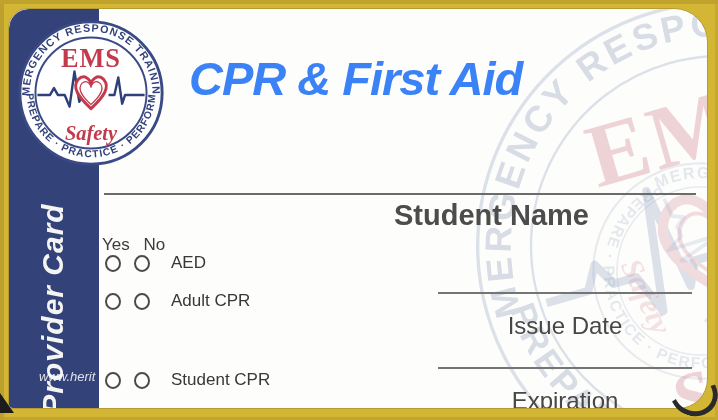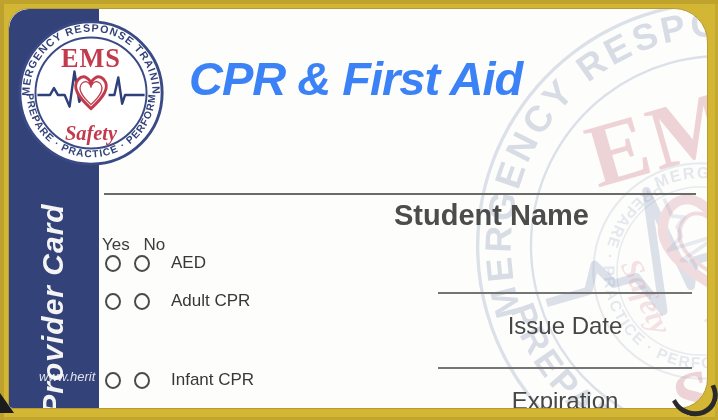--- a/index.html
+++ b/index.html
@@ -165,21 +165,21 @@
       <span class="check-label">AED</span>
     </div>
     <div class="check-row" style="top:277px">
       <span class="radio yes-radio"></span>
       <span class="radio"></span>
       <span class="check-label">Adult CPR</span>
     </div>
     <div class="check-row" style="top:356px">
       <span class="radio yes-radio"></span>
       <span class="radio"></span>
-      <span class="check-label">Infant CPR</span>
+      <span class="check-label">Student CPR</span>
     </div>
 
     <div class="date-group" style="top:283px">
       <span>Issue Date</span>
     </div>
     <div class="date-group" style="top:358px">
       <span>Expiration</span>
     </div>
 
   </div>

